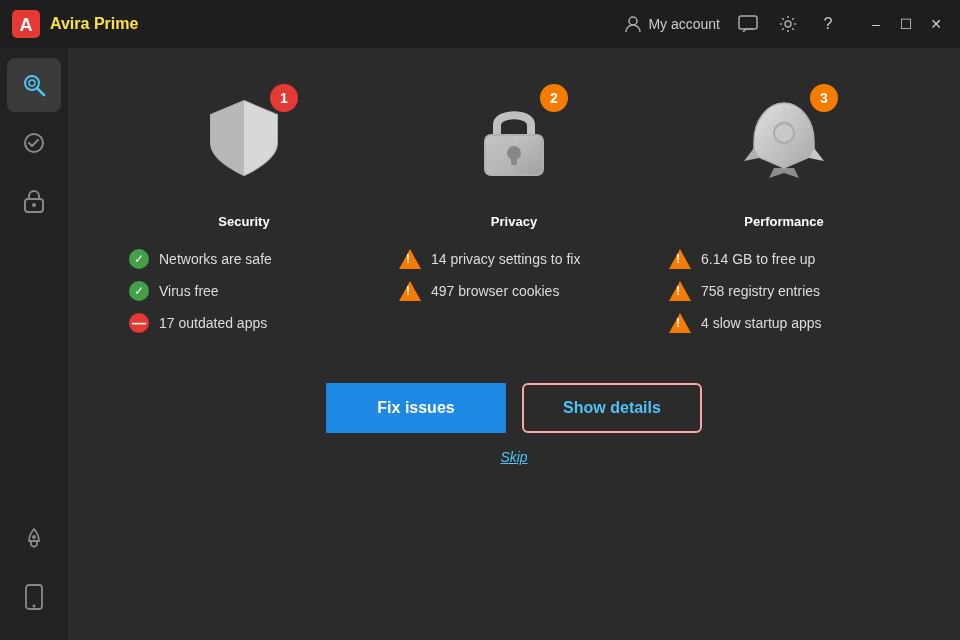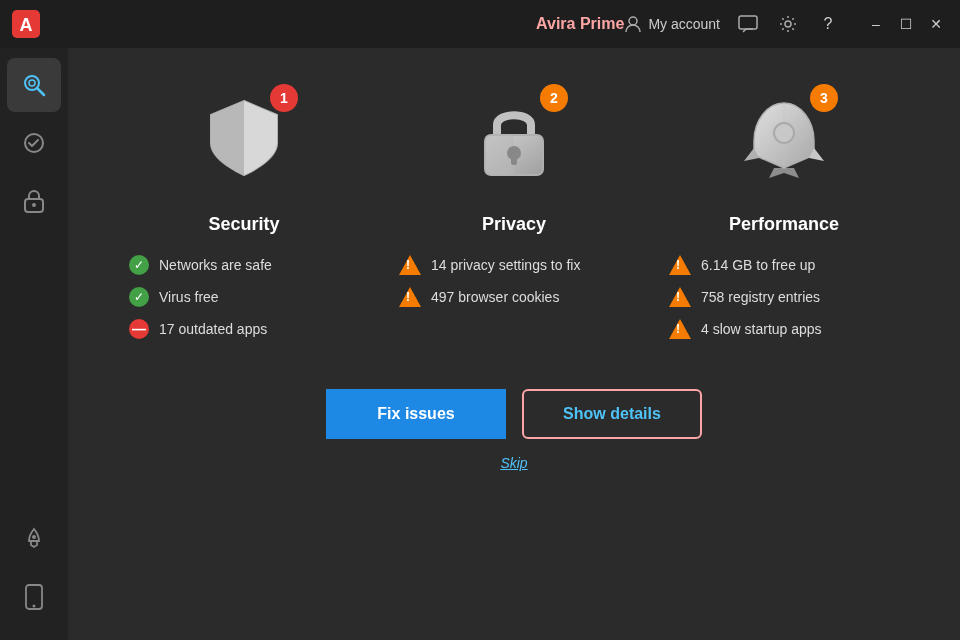--- a/index.html
+++ b/index.html
@@ -23,23 +23,22 @@
       position: relative;
     }
     .titlebar-logo {
       width: 28px;
       height: 28px;
       margin-right: 10px;
     }
     .titlebar-title {
       font-size: 16px;
       font-weight: 600;
-      color: #fca5a5;
+      color: #fde047;
       flex: 1;
-      text-align: right;
     }
     .titlebar-actions {
       display: flex;
       gap: 16px;
     }
     .titlebar-account {
       display: flex;
       align-items: center;
       gap: 6px;
       font-size: 14px;
@@ -156,21 +155,21 @@
       align-items: center;
       justify-content: center;
       font-size: 14px;
       font-weight: 700;
       color: #fff;
       z-index: 2;
     }
     .badge-red { background: #e53935; }
     .badge-orange { background: #f57c00; }
     .card-title {
-      font-size: 18px;
+      font-size: 13px;
       font-weight: 600;
       color: #fff;
       margin-bottom: 20px;
     }
     .card-items {
       width: 100%;
       display: flex;
       flex-direction: column;
       gap: 12px;
     }

